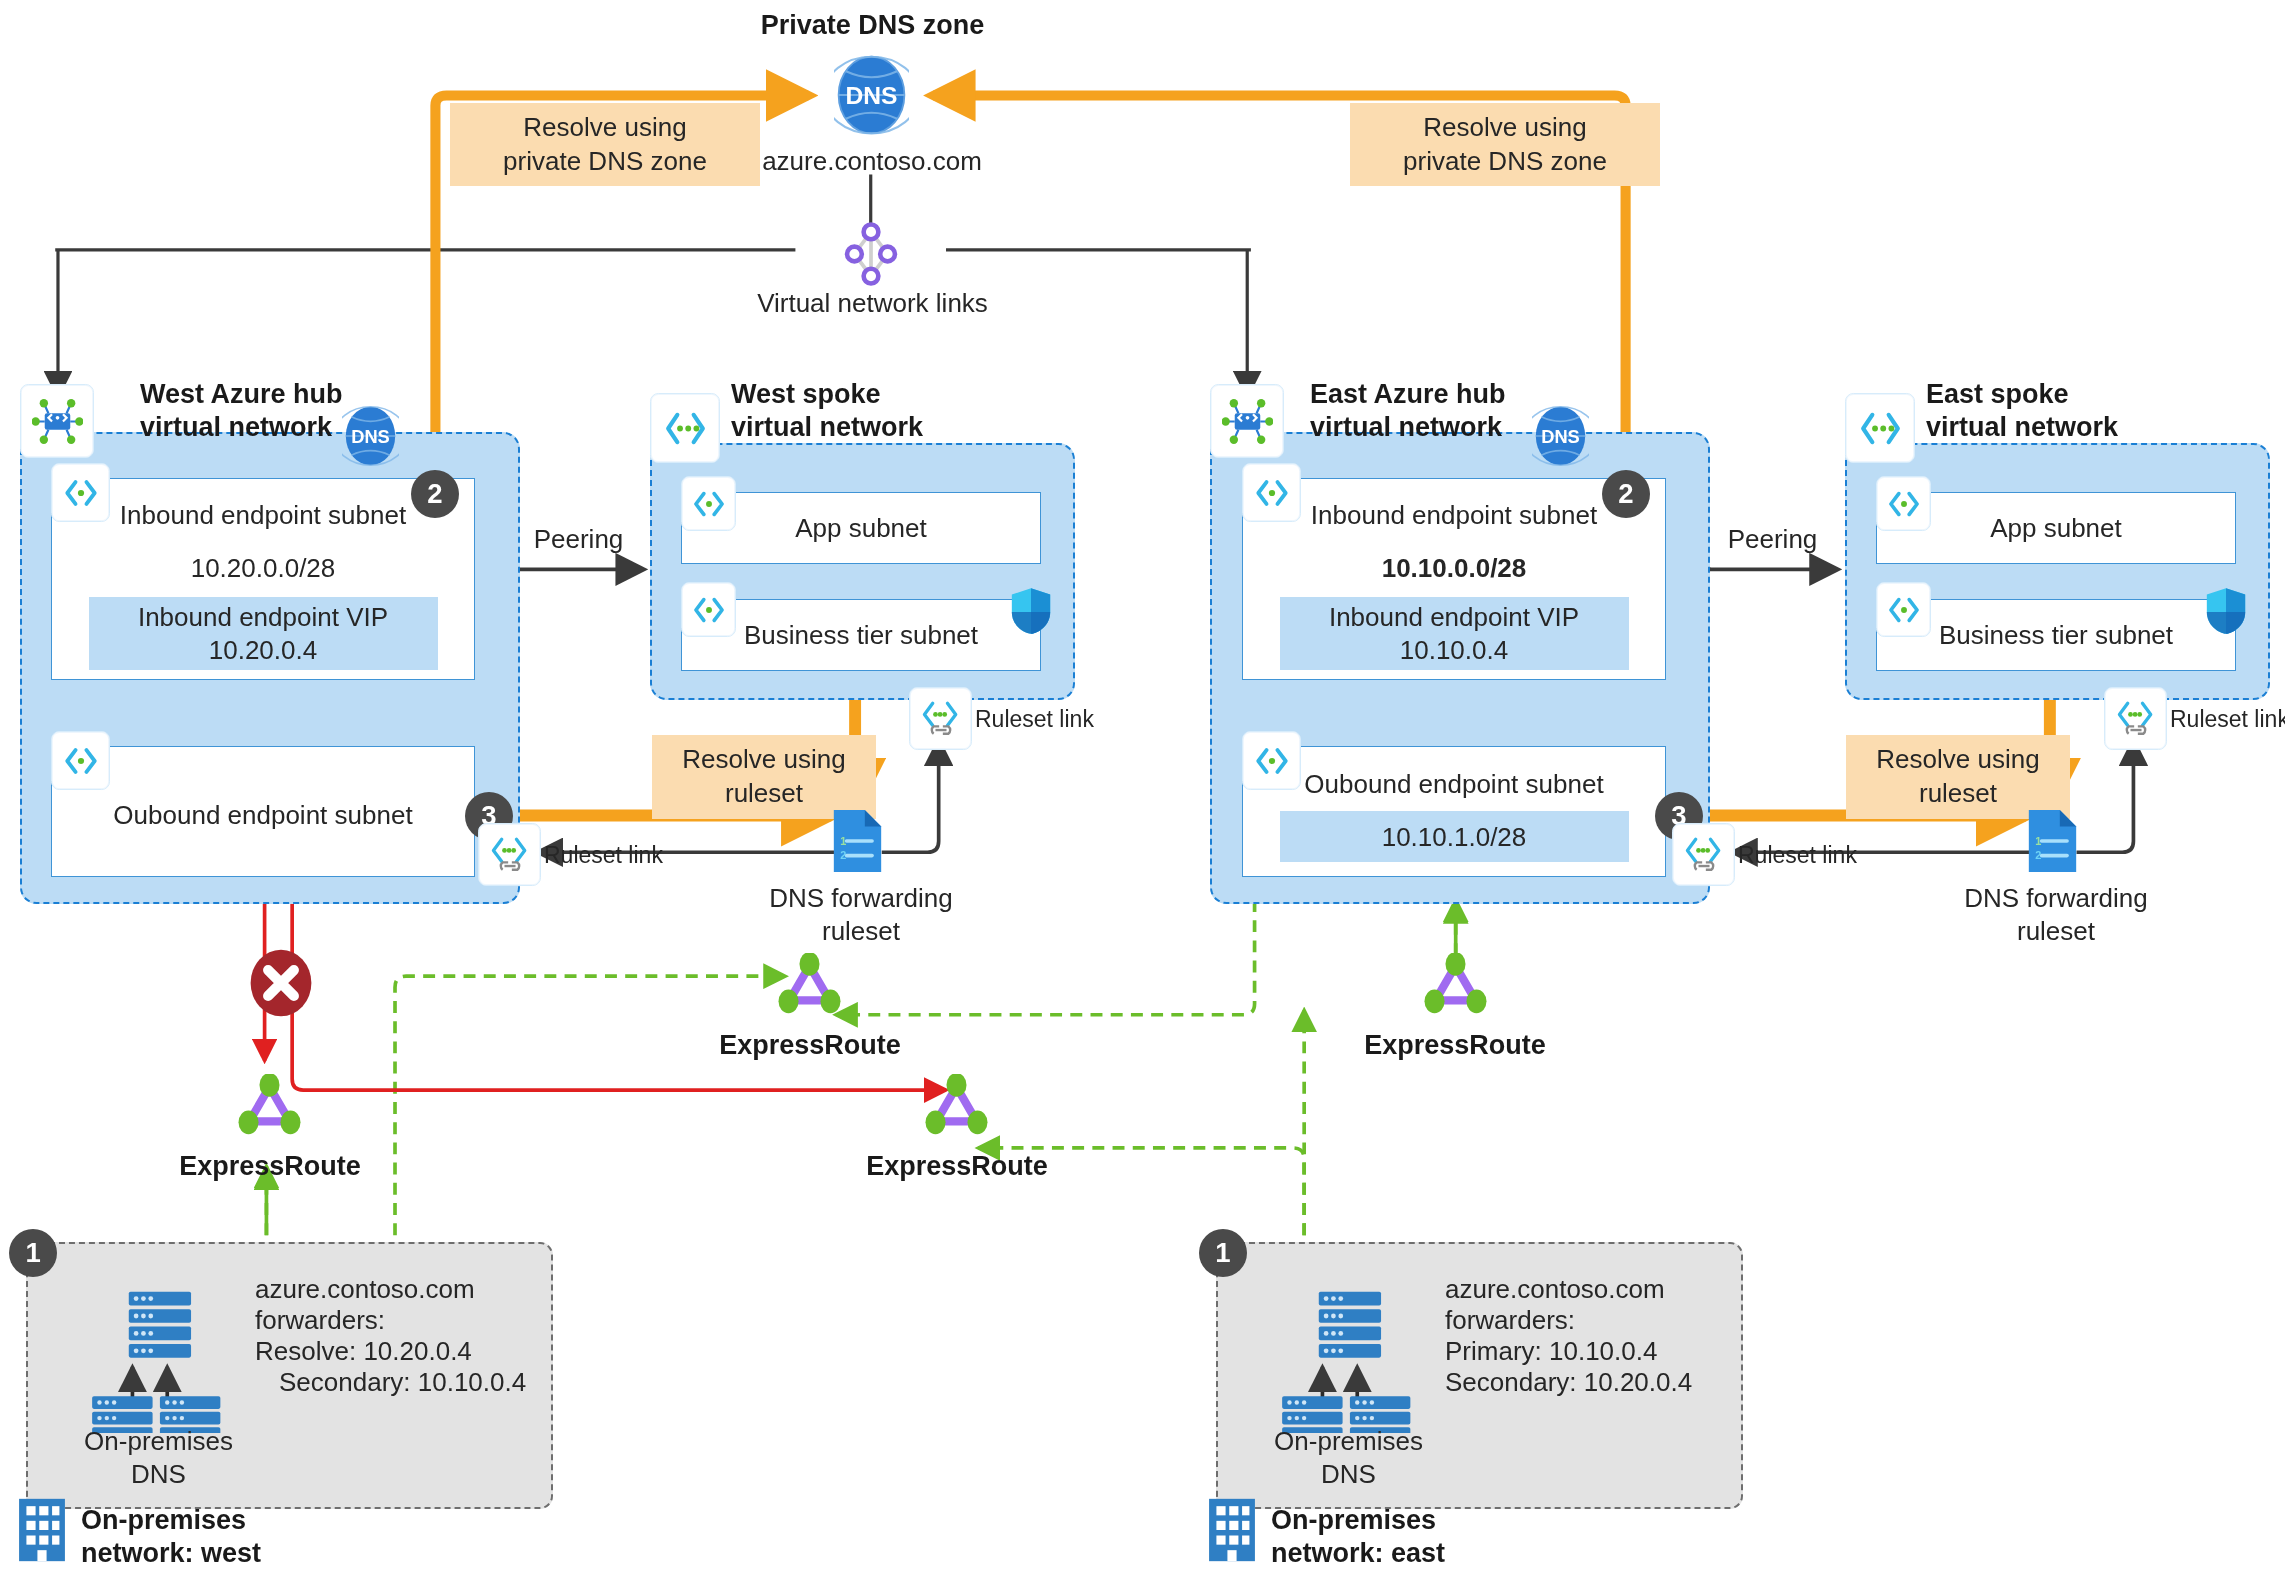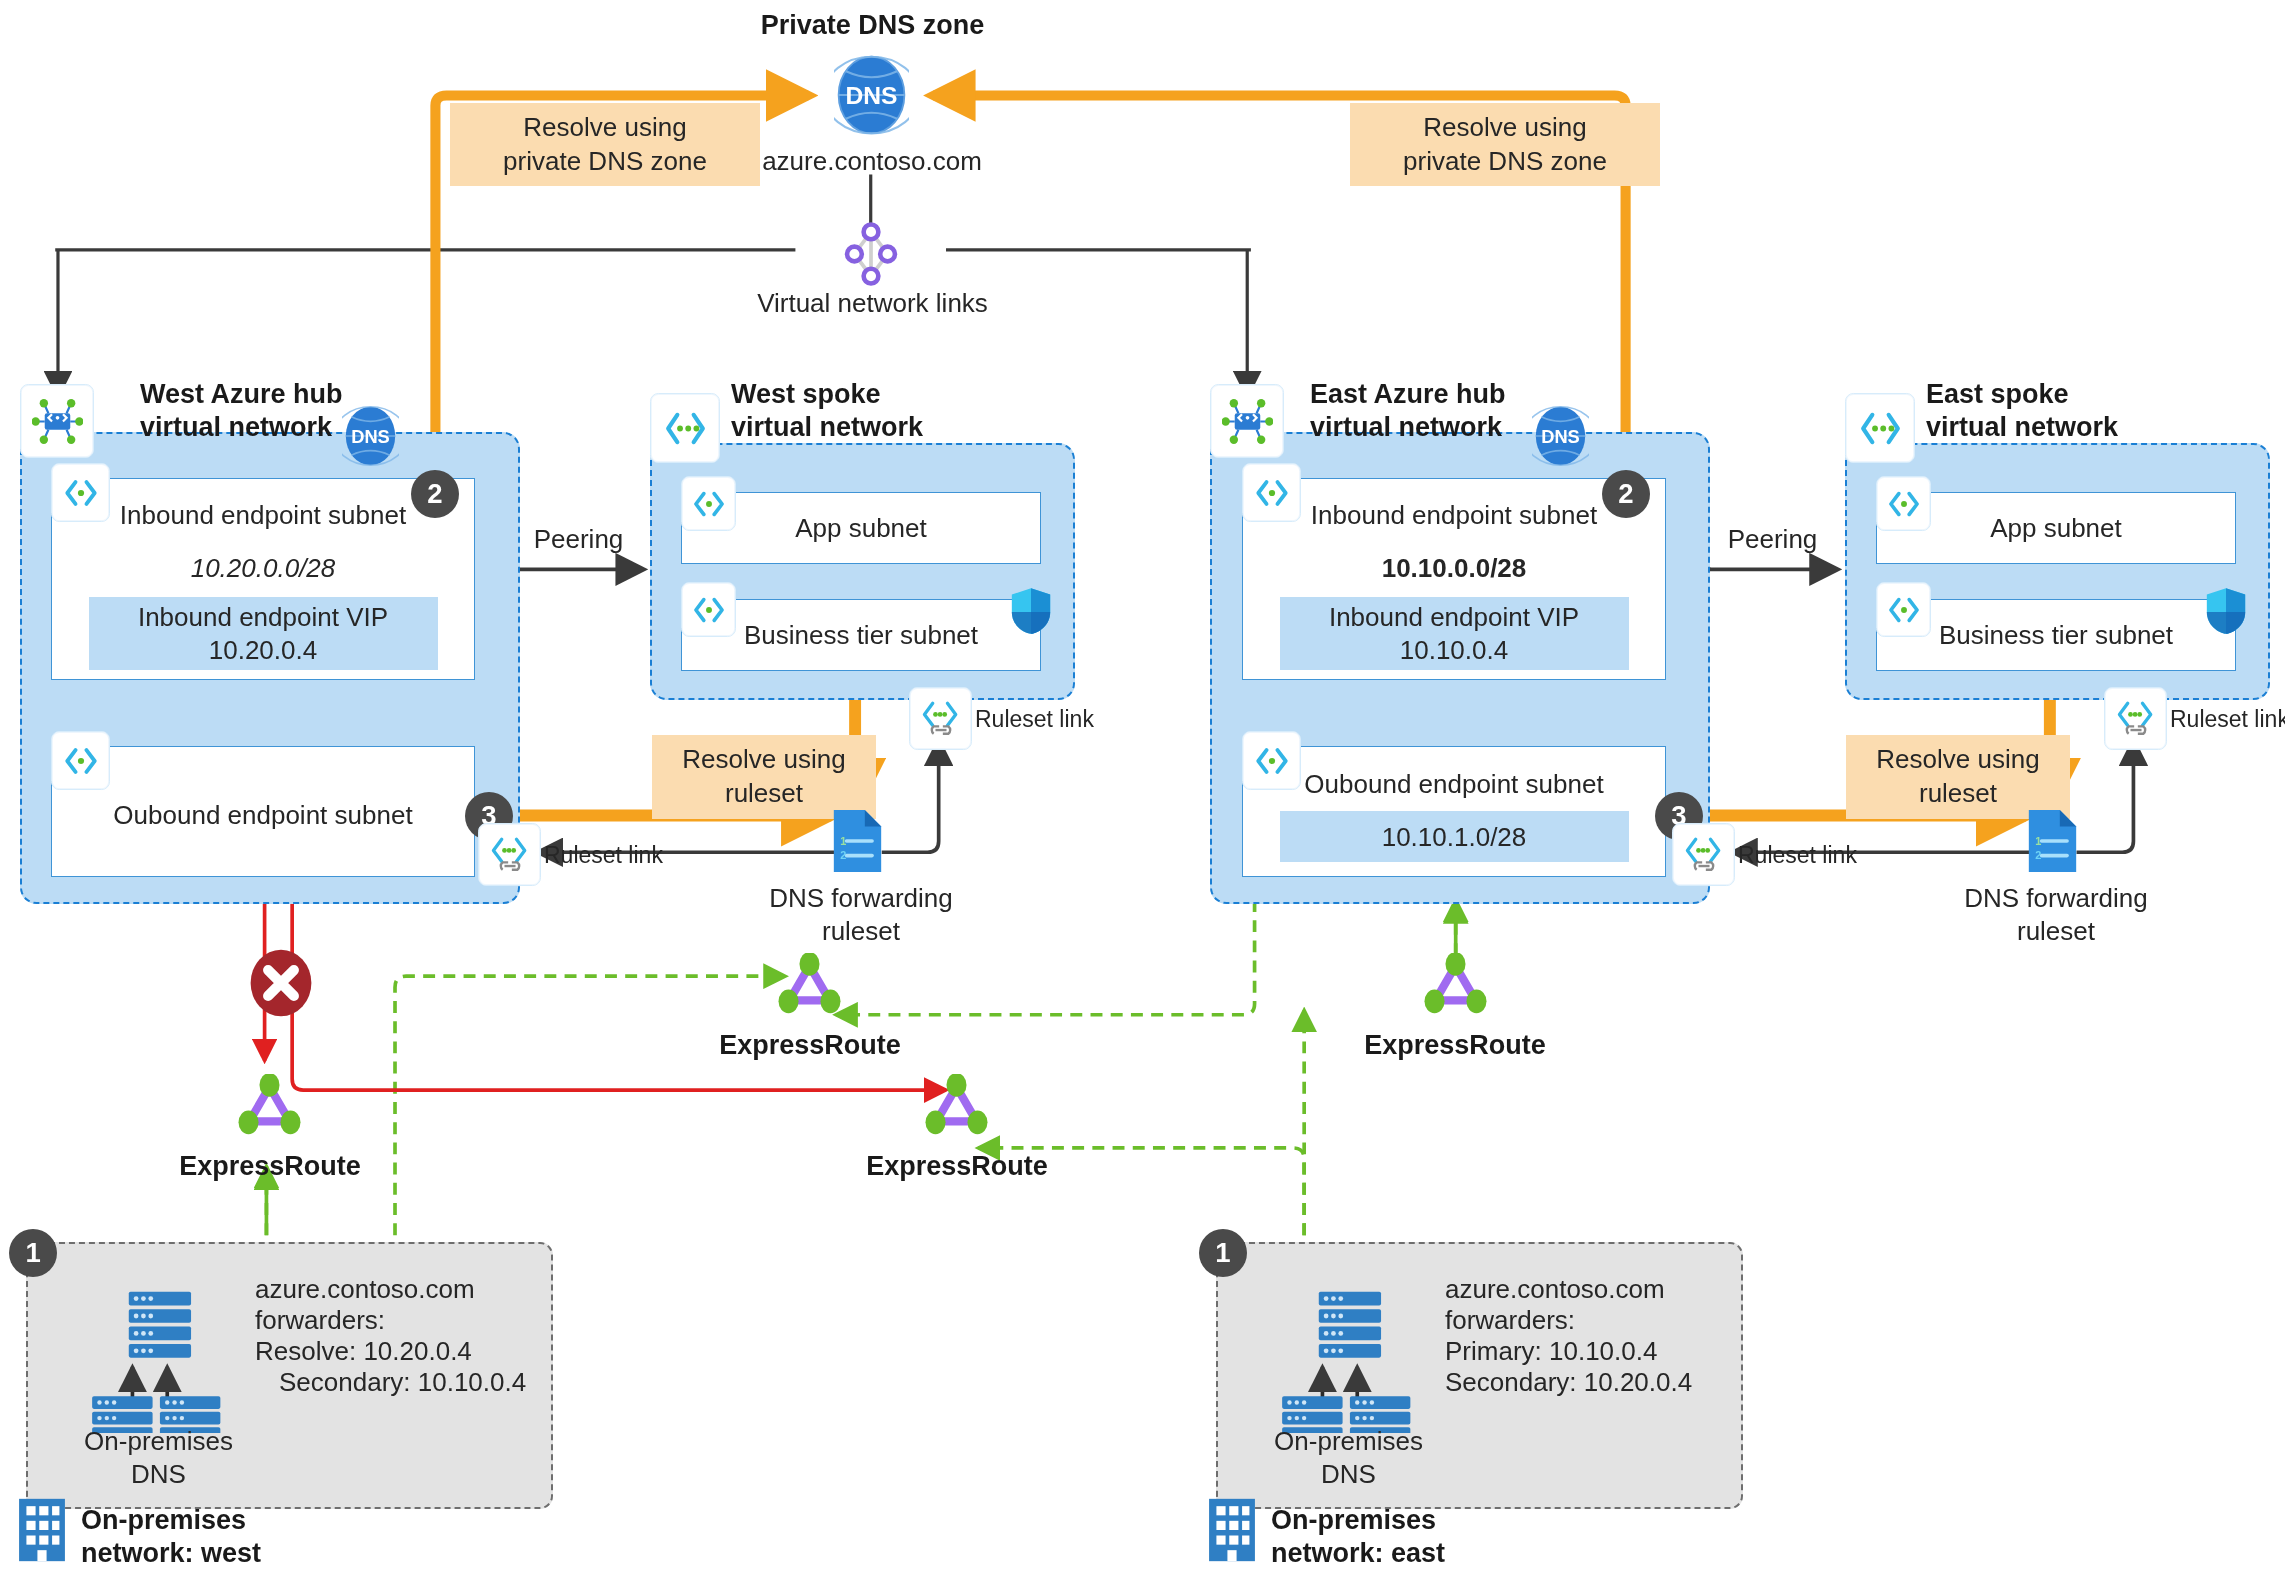--- a/index.html
+++ b/index.html
@@ -212,21 +212,21 @@
   <div class="abs" style="left:342px;top:404px;">
     <svg width="57" height="64" viewBox="0 0 62 70">
       <ellipse cx="31" cy="35" rx="27" ry="32" fill="#2b7cd3"></ellipse>
       <path d="M4,35 h54 M31,3 a40,32 0 0 1 0,64 a40,32 0 0 1 0,-64 M10,14 q21,10 42,0 M10,56 q21,-10 42,0" fill="none" stroke="#7fb6e8" stroke-width="1.8" opacity=".8"></path>
       <text x="31" y="43" text-anchor="middle" font-family="Liberation Sans, sans-serif" font-size="20" fill="#fff" font-weight="600">DNS</text>
     </svg>
   </div>
 
   <div class="abs subnet" style="left:51px;top:478px;width:422px;height:200px;">
     <div class="lbl center" style="margin-top:11px;">Inbound endpoint subnet</div>
-    <div class="lbl center" style="margin-top:20px;font-style:italic;">10.20.0.0/28</div>
+    <div class="lbl center" style="margin-top:20px;">10.20.0.0/28</div>
     <div class="cidrbox" style="width:349px;height:73px;margin-top:13px;">
       <div class="lbl center" style="white-space:pre-line;">Inbound endpoint VIP
 10.20.0.4</div>
     </div>
   </div>
   <div class="abs icontile" style="left:51px;top:463px;width:57px;height:57px;">
     <svg width="42" height="42" viewBox="0 0 46 46">
         <g stroke="#32b5e6" stroke-width="4.2" fill="none" stroke-linecap="round" stroke-linejoin="round">
           <path d="M17,11 L8,23 L17,35"></path>
           <path d="M29,11 L38,23 L29,35"></path>

